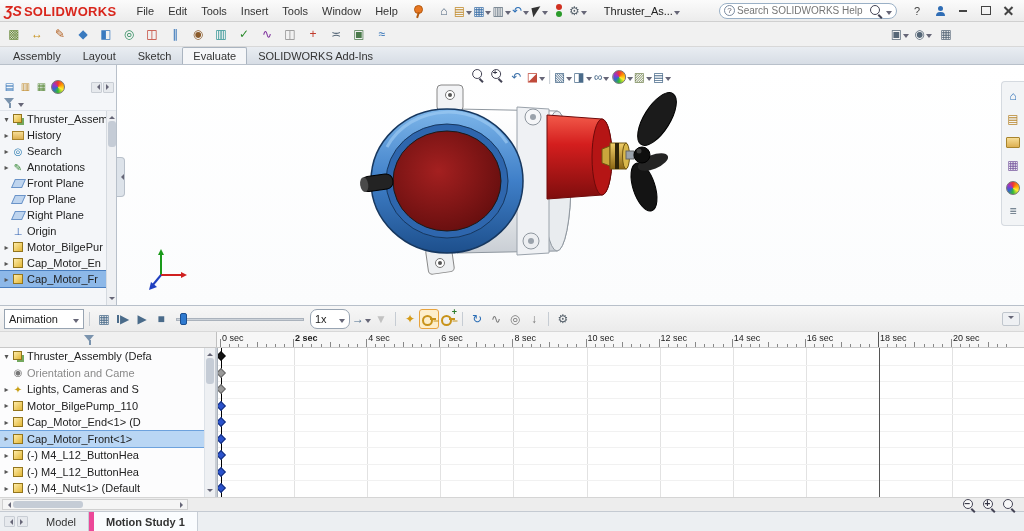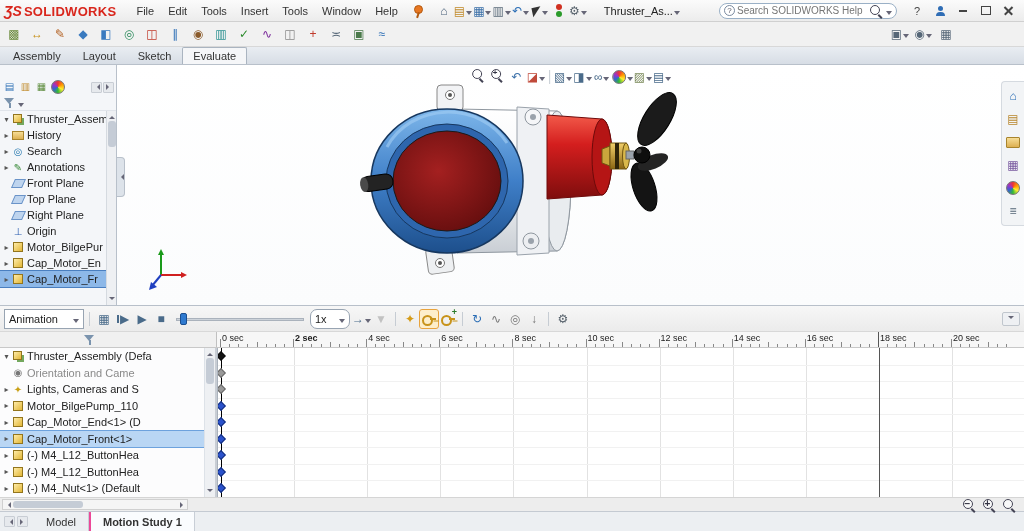--- a/index.html
+++ b/index.html
@@ -137,21 +137,21 @@
 .dia.blue{background:#2b52cc;border-color:#16307e;}
 .mfoot{height:14px;display:flex;align-items:center;background:#ededed;border-top:1px solid #d5d5d5;padding:0 2px;gap:2px;}
 .hscroll{width:186px;height:11px;background:#f5f5f5;border:1px solid #d0d0d0;display:flex;align-items:center;flex:none;}
 .hscroll .sarr{width:9px;height:9px;background:transparent;border:none;}
 .zoomctl{margin-left:auto;display:flex;gap:5px;margin-right:6px;}
 
 
 .doctabs{height:20px;background:#eceff2;border-top:1px solid #c4cad2;display:flex;align-items:center;padding-left:4px;gap:2px;flex:none;}
 .dtabs{display:flex;height:100%;align-items:stretch;margin-left:4px;}
 .dtab{display:flex;align-items:center;padding:0 12px;border-right:1px solid #c8ced6;color:#333;}
-.dtab.act{background:#fafcfe;font-weight:700;border-left:2px solid #ec4899;}
+.dtab.act{background:#fafcfe;font-weight:700;border-left:5px solid #ec4899;}
 </style>
 </head>
 <body>
 
 <div id="app">
 
   <div class="menubar">
     <div class="logo">
       <span class="lmark">ƷS</span><span class="ltext">SOLIDWORKS</span>
     </div>
@@ -283,20 +283,21 @@
           <span class="g" style="color: rgb(85, 102, 119);">▦</span>
         </span>
       </div>
   </div>
 
   <div class="cmdtabs" id="cmdtabs">
       <span class="ctab">Assembly</span>
       <span class="ctab">Layout</span>
       <span class="ctab">Sketch</span>
       <span class="ctab act">Evaluate</span>
+      <span class="ctab">SOLIDWORKS Add-Ins</span>
     </div>
 
   <div class="main">
     <aside class="fmpanel">
       <div class="fmhdr">
         <div id="fmhdricons" style="display:flex;gap:1px">
             <span class="ic sm">
               <span class="g" style="color: rgb(42, 109, 181);">▤</span>
             </span>
             <span class="ic sm">

